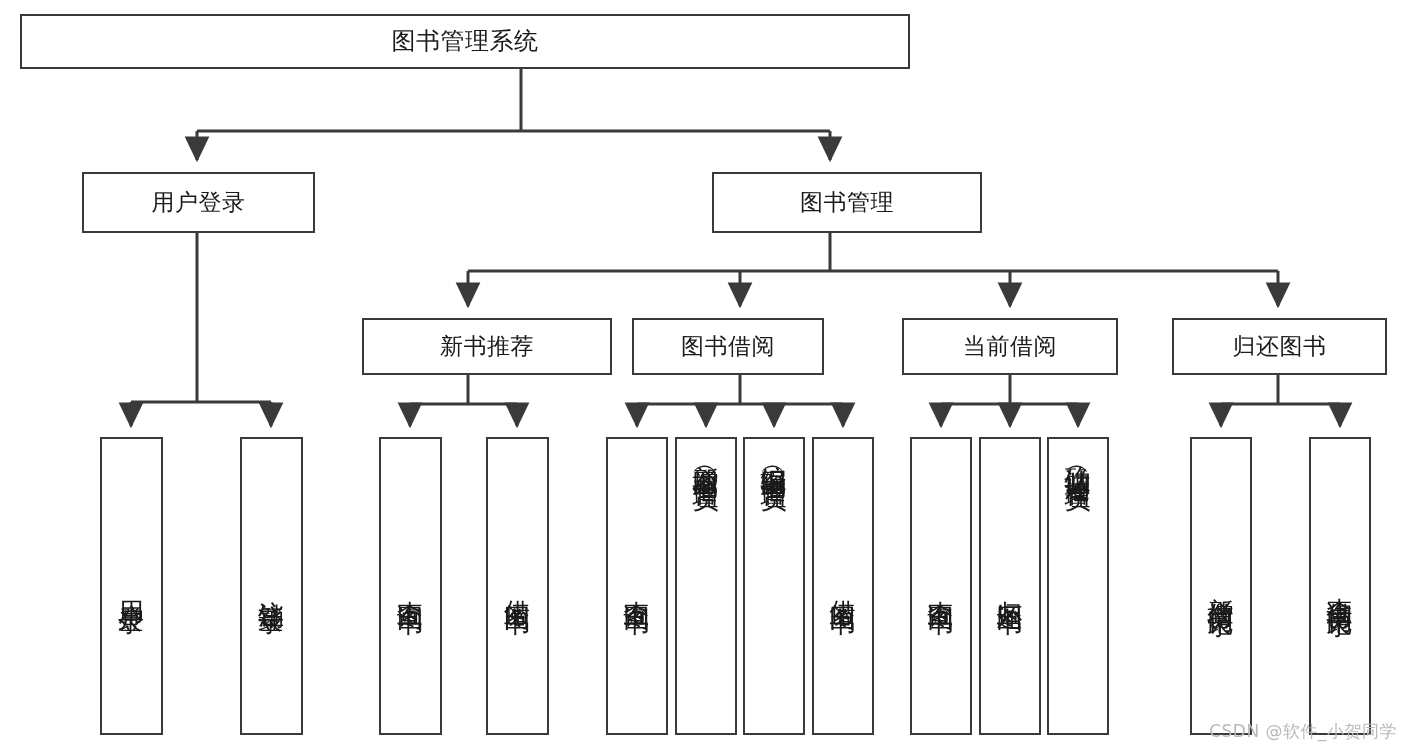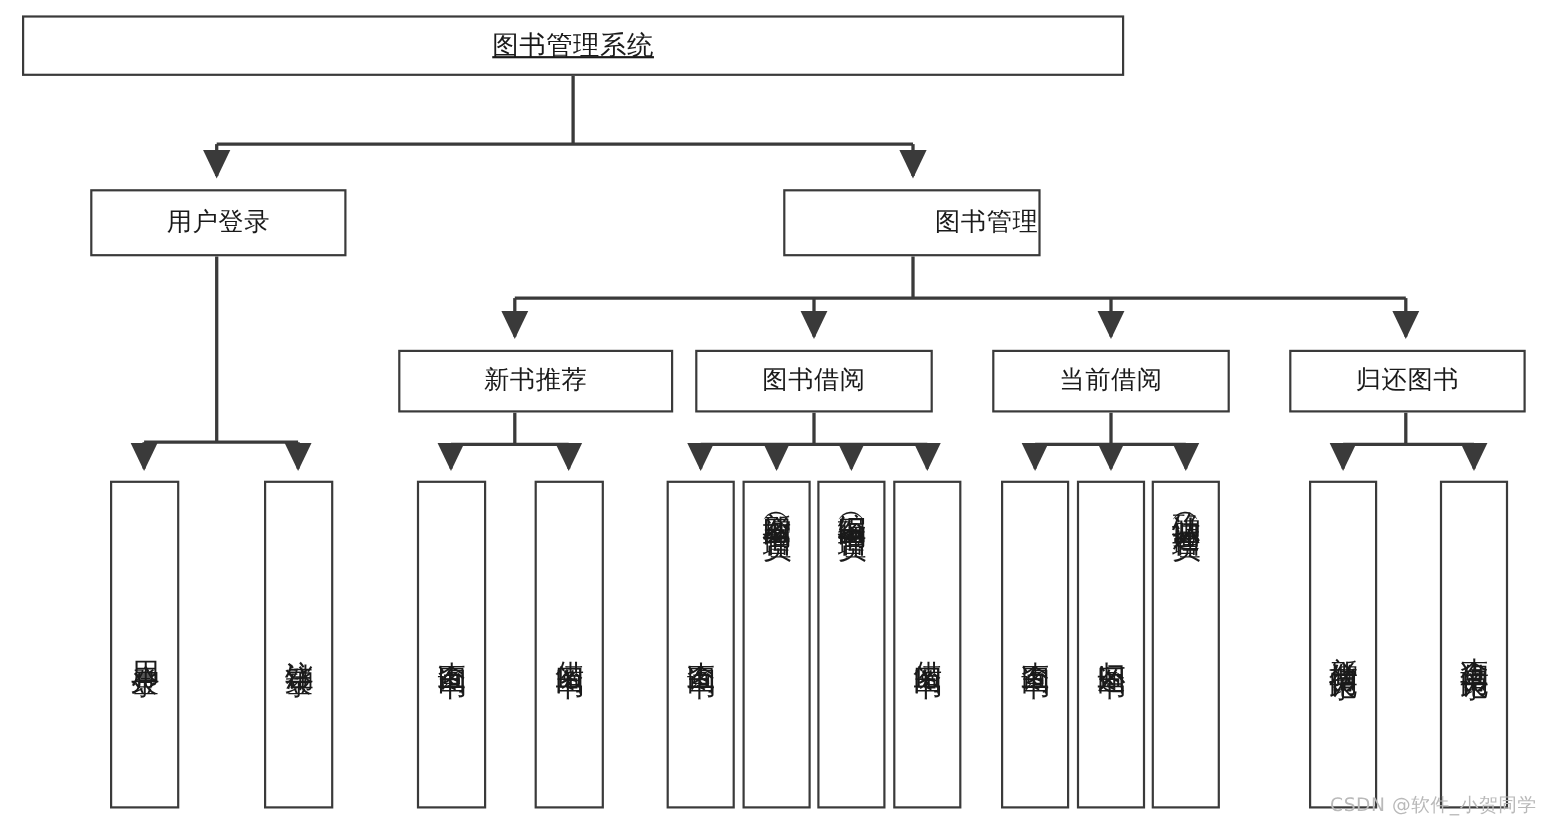--- a/index.html
+++ b/index.html
@@ -127,35 +127,35 @@
       <path d="M 1010 404 L 1010 426" marker-end="url(#arrow)"></path>
       <path d="M 1078 404 L 1078 426" marker-end="url(#arrow)"></path>
 
       <path d="M 1278 375 L 1278 404"></path>
       <path d="M 1221 404 L 1340 404"></path>
       <path d="M 1221 404 L 1221 426" marker-end="url(#arrow)"></path>
       <path d="M 1340 404 L 1340 426" marker-end="url(#arrow)"></path>
     </g>
   </svg>
 
-  <div class="node horiz root" style="left:20px; top:14px; width:1002px; height:55px;text-decoration:underline;">
+  <div class="node horiz root" style="left:20px; top:14px; width:890px; height:55px;">
     <span class="node-label">图书管理系统</span>
   </div>
 
   <div class="node horiz" style="left:82px; top:172px; width:233px; height:61px;">
     <span class="node-label">用户登录</span>
   </div>
-  <div class="node horiz" style="left:712px; top:172px; width:234px; height:61px;justify-content:flex-end;">
+  <div class="node horiz" style="left:712px; top:172px; width:270px; height:61px;">
     <span class="node-label">图书管理</span>
   </div>
 
   <div class="node horiz" style="left:362px; top:318px; width:250px; height:57px;">
     <span class="node-label">新书推荐</span>
   </div>
-  <div class="node horiz" style="left:632px; top:318px; width:216px; height:57px;">
+  <div class="node horiz" style="left:632px; top:318px; width:192px; height:57px;">
     <span class="node-label">图书借阅</span>
   </div>
   <div class="node horiz" style="left:902px; top:318px; width:216px; height:57px;">
     <span class="node-label">当前借阅</span>
   </div>
   <div class="node horiz" style="left:1172px; top:318px; width:215px; height:57px;">
     <span class="node-label">归还图书</span>
   </div>
 
   <div class="node vert center-v" style="left:100px; top:437px; width:63px; height:298px;">

